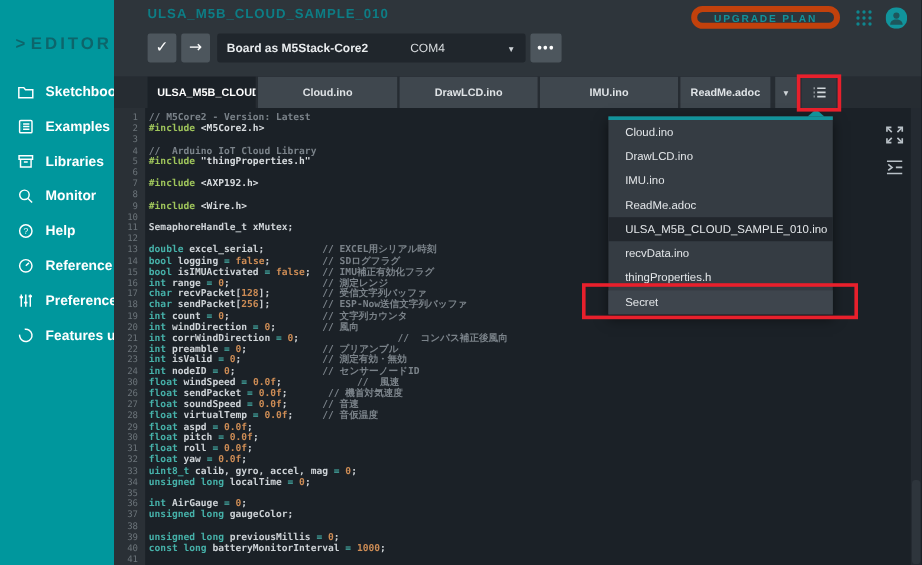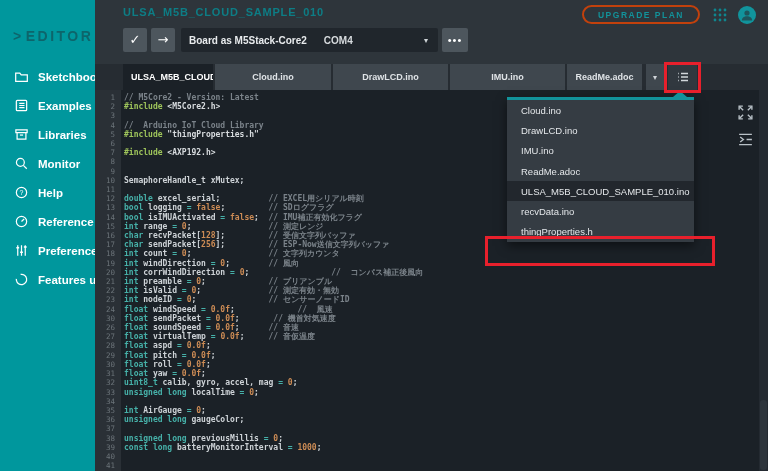--- a/index.html
+++ b/index.html
@@ -21,32 +21,32 @@
   .side-nav{margin-top:18px;}
   .side-item{display:flex;align-items:center;height:29px;padding-left:13px;color:#fff;cursor:pointer;}
   .side-item .ic{width:16px;height:16px;margin-right:9px;display:flex;align-items:center;justify-content:center;flex:0 0 16px;}
   .side-item .lbl{font-size:11.5px;font-weight:700;white-space:nowrap;}
 
   
   .main{position:absolute;left:95px;top:0;width:673px;height:387px;}
   .topbar{position:relative;height:64px;background:var(--header-bg);}
   .doc-title{position:absolute;left:28px;top:6px;font-size:11px;font-weight:700;letter-spacing:.8px;color:var(--teal-dark);}
   .upgrade-pill{position:absolute;right:68px;top:5px;height:19px;padding:0 14px;display:flex;align-items:center;
-    border:2px solid #c2410c;border-radius:11px;color:#12929a;font-size:8.5px;font-weight:700;letter-spacing:1.5px;background:transparent;cursor:pointer;}
+    border:5px solid #c2410c;border-radius:11px;color:#12929a;font-size:8.5px;font-weight:700;letter-spacing:1.5px;background:transparent;cursor:pointer;}
   .grid-ic{position:absolute;right:40px;top:7px;width:16px;height:16px;cursor:pointer;}
   .avatar{position:absolute;right:12px;top:6px;width:18px;height:18px;cursor:pointer;}
 
   .toolbar{position:absolute;left:28px;top:28px;display:flex;align-items:center;}
   .tbtn{width:24px;height:24px;background:var(--btn-bg);border:none;border-radius:2px;color:#fff;
     font-size:13px;line-height:24px;text-align:center;cursor:pointer;font-family:"DejaVu Sans",sans-serif;}
   .tbtn+ .tbtn{margin-left:4px;}
   .board-select{width:257px;height:24px;margin-left:6px;background:var(--field-bg);border-radius:2px;
     display:flex;align-items:center;padding:0 8px;cursor:pointer;position:relative;gap:17px;}
   .board-select .bname{font-size:10px;font-weight:700;color:#e8ebed;margin-left:0;}
-  .board-select .port{font-size:10px;font-weight:700;color:#d7dbde;text-align:center;}
+  .board-select .port{font-size:10px;font-weight:400;color:#d7dbde;margin-left:18px;text-align:center;}
   .board-select .caret{position:absolute;right:10px;color:#cfd4d8;font-size:8px;font-family:"DejaVu Sans",sans-serif;}
   .more-btn{width:26px;height:24px;margin-left:4px;background:var(--btn-bg);border:none;border-radius:2px;
     color:#fff;font-size:11px;letter-spacing:1px;cursor:pointer;}
 
   
   .tabbar{position:absolute;left:0;top:64px;width:673px;height:26px;background:var(--tabrow-bg);
     display:flex;align-items:stretch;padding-left:28px;}
   .tab{background:var(--tab-bg);color:#dfe3e6;font-size:9px;font-weight:700;display:flex;align-items:center;
     justify-content:center;white-space:nowrap;overflow:hidden;margin-right:2px;cursor:pointer;padding:0 8px;}
   .tab:nth-child(1){width:90px;justify-content:flex-start;}
@@ -270,20 +270,21 @@
         </div>
       <div class="code">
           <div class="code-line"><span class="tk-c">// M5Core2 - Version: Latest</span></div>
           <div class="code-line"><span class="tk-p">#include </span><span class="tk-s">&lt;M5Core2.h&gt;</span></div>
           <div class="code-line">&nbsp;</div>
           <div class="code-line"><span class="tk-c">//  Arduino IoT Cloud Library</span></div>
           <div class="code-line"><span class="tk-p">#include </span><span class="tk-s">"thingProperties.h"</span></div>
           <div class="code-line">&nbsp;</div>
           <div class="code-line"><span class="tk-p">#include </span><span class="tk-s">&lt;AXP192.h&gt;</span></div>
           <div class="code-line">&nbsp;</div>
+          <div class="code-line"><span class="tk-p">#include </span><span class="tk-s">&lt;Wire.h&gt;</span></div>
           <div class="code-line">&nbsp;</div>
           <div class="code-line"><span class="tk-t">SemaphoreHandle_t xMutex;</span></div>
           <div class="code-line">&nbsp;</div>
           <div class="code-line"><span class="tk-k">double</span><span class="tk-t"> excel_serial;          </span><span class="tk-c">// EXCEL用シリアル時刻</span></div>
           <div class="code-line"><span class="tk-k">bool</span><span class="tk-t"> logging </span><span class="tk-k">=</span><span class="tk-t"> </span><span class="tk-n">false</span><span class="tk-t">;         </span><span class="tk-c">// SDログフラグ</span></div>
           <div class="code-line"><span class="tk-k">bool</span><span class="tk-t"> isIMUActivated </span><span class="tk-k">=</span><span class="tk-t"> </span><span class="tk-n">false</span><span class="tk-t">;  </span><span class="tk-c">// IMU補正有効化フラグ</span></div>
           <div class="code-line"><span class="tk-k">int</span><span class="tk-t"> range </span><span class="tk-k">=</span><span class="tk-t"> </span><span class="tk-n">0</span><span class="tk-t">;                </span><span class="tk-c">// 測定レンジ</span></div>
           <div class="code-line"><span class="tk-k">char</span><span class="tk-t"> recvPacket[</span><span class="tk-n">128</span><span class="tk-t">];         </span><span class="tk-c">// 受信文字列バッファ</span></div>
           <div class="code-line"><span class="tk-k">char</span><span class="tk-t"> sendPacket[</span><span class="tk-n">256</span><span class="tk-t">];         </span><span class="tk-c">// ESP-Now送信文字列バッファ</span></div>
           <div class="code-line"><span class="tk-k">int</span><span class="tk-t"> count </span><span class="tk-k">=</span><span class="tk-t"> </span><span class="tk-n">0</span><span class="tk-t">;                </span><span class="tk-c">// 文字列カウンタ</span></div>
@@ -334,18 +335,19 @@
   <div class="dropdown">
     <div class="dd-notch"></div>
 
   <div class="dd-item">Cloud.ino</div>
       <div class="dd-item">DrawLCD.ino</div>
       <div class="dd-item">IMU.ino</div>
       <div class="dd-item">ReadMe.adoc</div>
       <div class="dd-item selected">ULSA_M5B_CLOUD_SAMPLE_010.ino</div>
       <div class="dd-item">recvData.ino</div>
       <div class="dd-item">thingProperties.h</div>
+      <div class="dd-item highlighted">Secret</div>
     </div>
 
   <div class="annot a1"></div>
   <div class="annot a2"></div>
 
 </div>
 
 </body></html>

